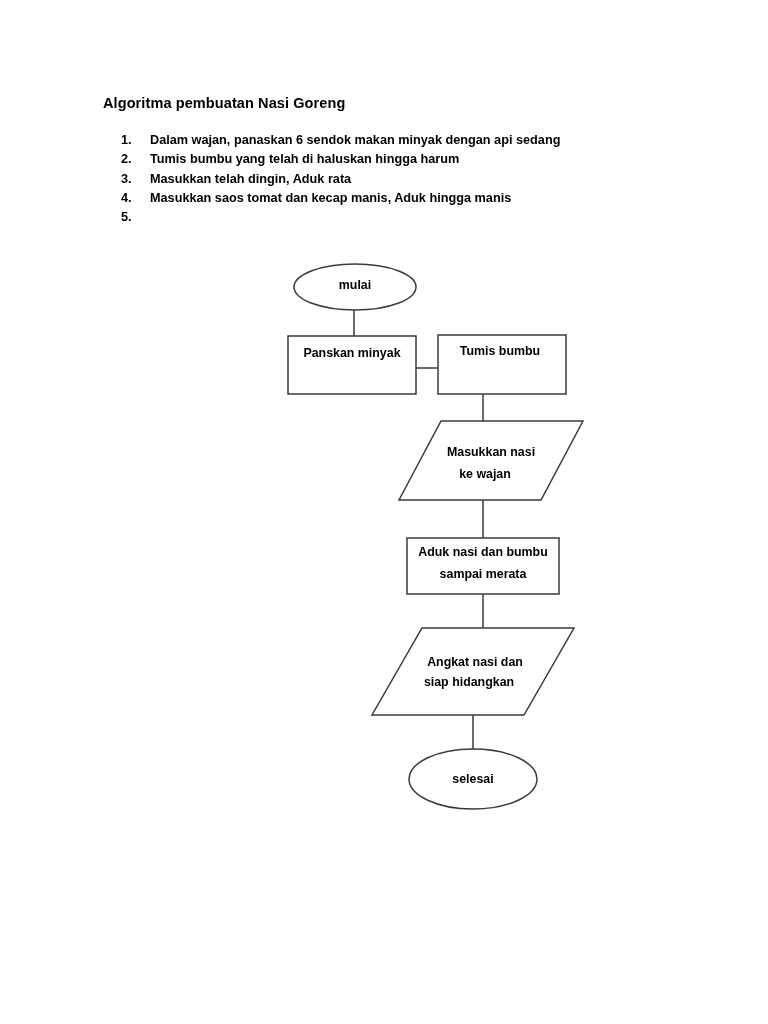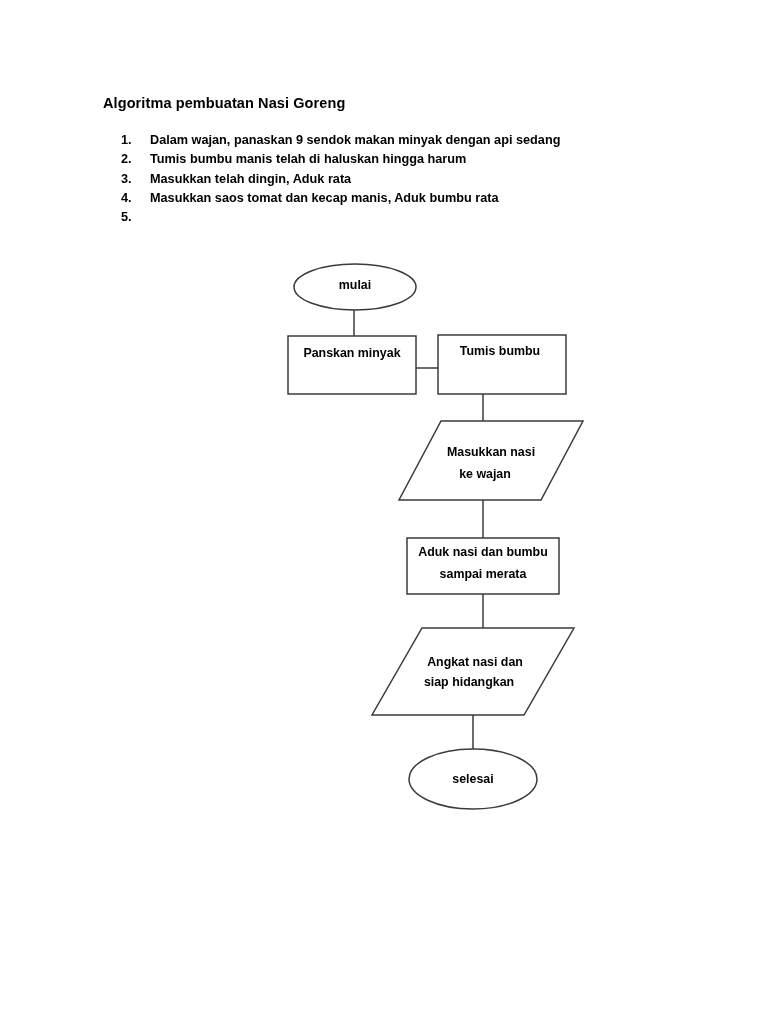--- a/index.html
+++ b/index.html
@@ -82,33 +82,33 @@
 </head>
 <body>
 
 <div id="page">
 
   <div id="doc-title">Algoritma pembuatan Nasi Goreng</div>
 
   <ol id="steps-list">
     <li>
       <span class="num">1.</span>
-      <span>Dalam wajan, panaskan 9 sendok makan minyak dengan api sedang</span>
+      <span>Dalam wajan, panaskan 6 sendok makan minyak dengan api sedang</span>
     </li>
     <li>
       <span class="num">2.</span>
-      <span>Tumis bumbu manis telah di haluskan hingga harum</span>
+      <span>Tumis bumbu yang telah di haluskan hingga harum</span>
     </li>
     <li>
       <span class="num">3.</span>
       <span>Masukkan telah dingin, Aduk rata</span>
     </li>
     <li>
       <span class="num">4.</span>
-      <span>Masukkan saos tomat dan kecap manis,  Aduk bumbu rata</span>
+      <span>Masukkan saos tomat dan kecap manis,  Aduk hingga manis</span>
     </li>
     <li>
       <span class="num">5.</span>
     </li>
   </ol>
 
   <svg id="flowchart" viewBox="0 0 768 1024" width="768" height="1024">
 
     <line class="connector" x1="341" y1="310" x2="341" y2="336"></line>
 

